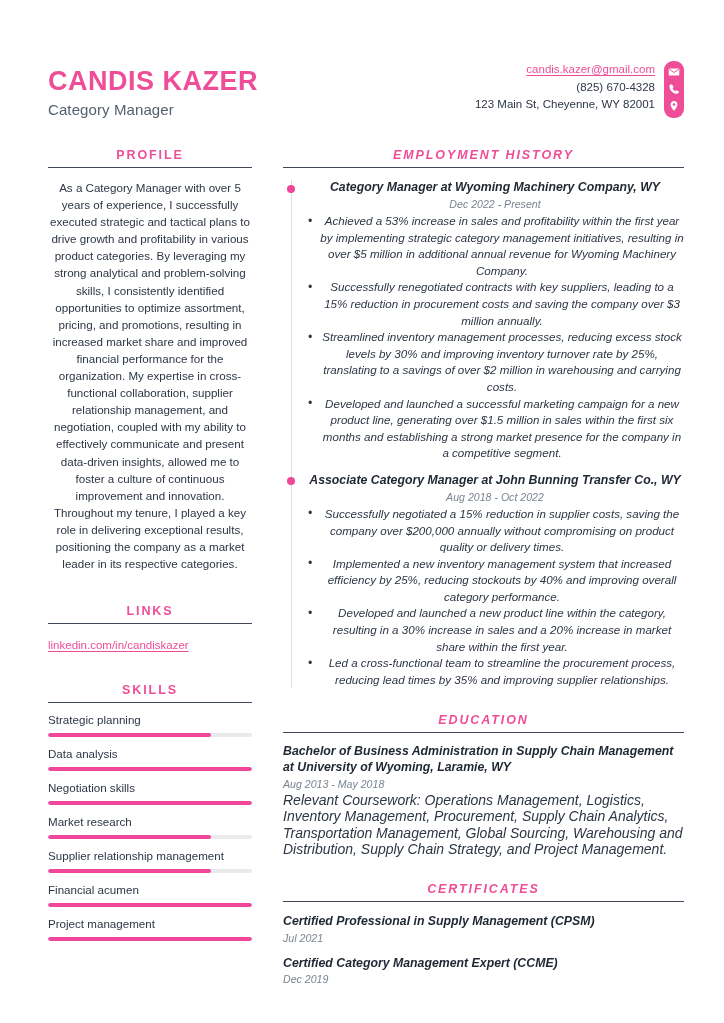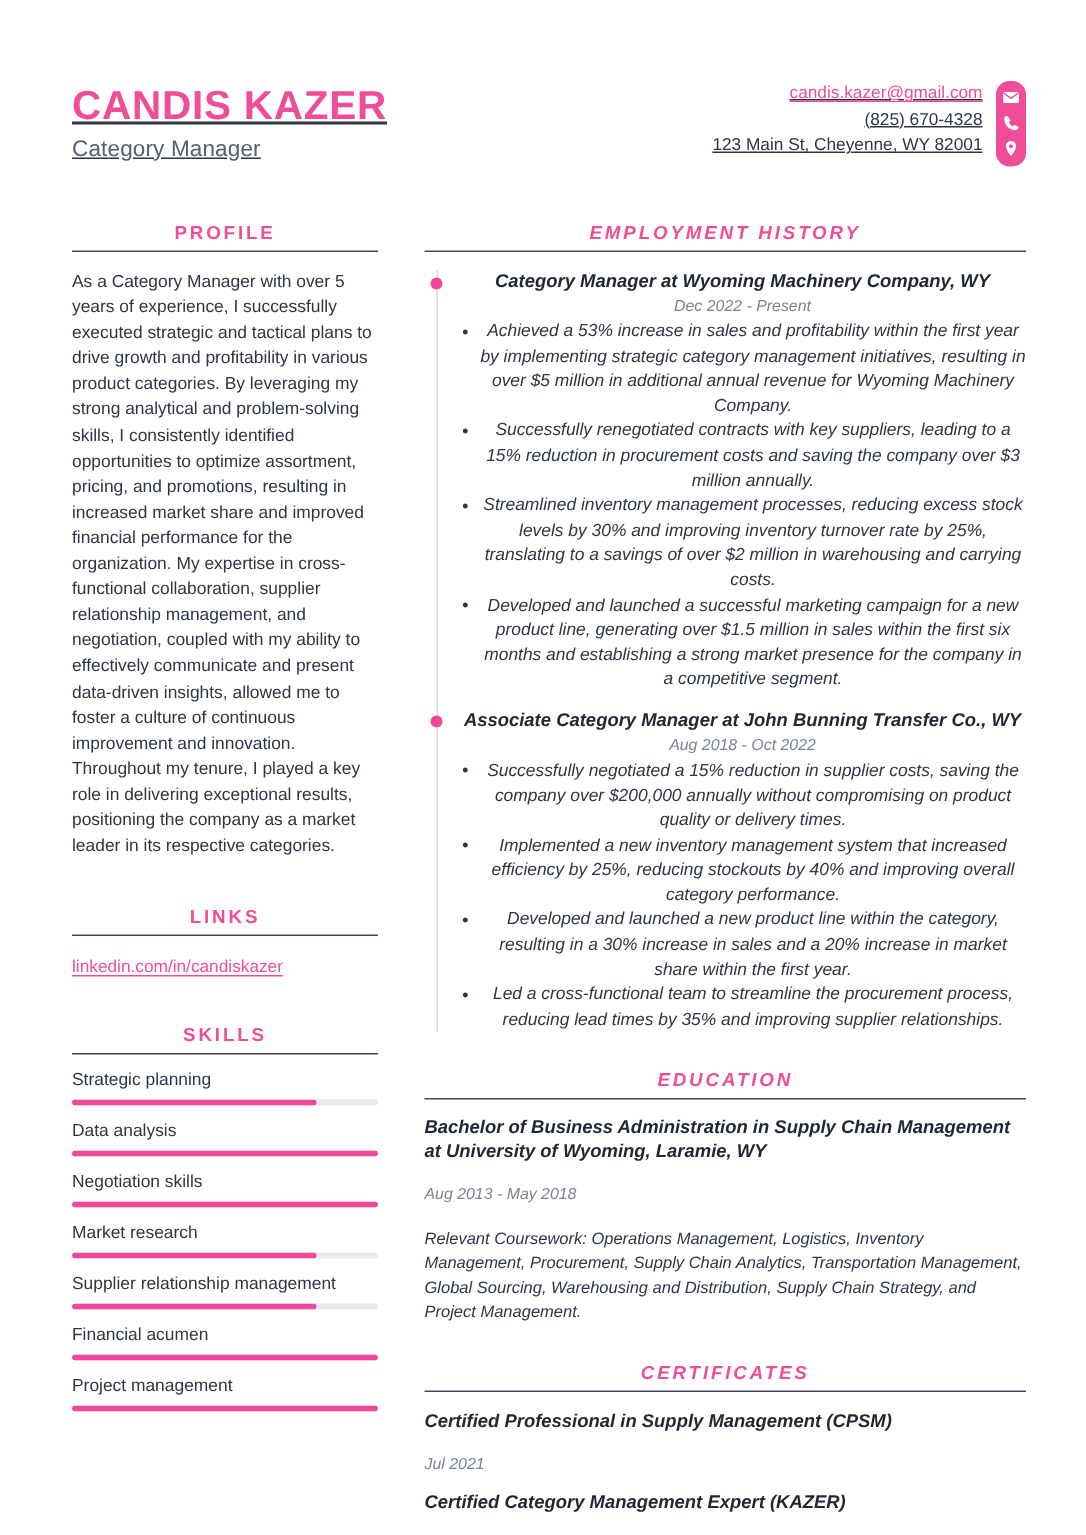--- a/index.html
+++ b/index.html
@@ -20,24 +20,23 @@
     position: relative;
     width: 724px;
     height: 1023px;
     background: #ffffff;
     padding: 44px 40px 0 48px;
   }
 
   
   .header {
     display: flex;
-    align-items: center;
+    align-items: flex-end;
     justify-content: space-between;
     height: 74px;
-    text-decoration: underline;
   }
 
   .header-left { padding-top: 2px; }
 
   .name {
     font-size: 27px;
     font-weight: bold;
     letter-spacing: 0.5px;
     color: #ef4d97;
     line-height: 1.05;
@@ -109,20 +108,21 @@
     margin-top: 5px;
   }
   .section { margin-bottom: 0; }
   .section-body { padding-top: 11px; }
 
   
   .profile-text {
     font-size: 11.6px;
     line-height: 17.1px;
     color: #2d3644;
+    text-align: center;
   }
 
   
   .links-block { margin-top: 32px; }
   .link-item {
     font-size: 11.5px;
     color: #ef4d97;
     text-decoration: underline;
     text-underline-offset: 2px;
   }
@@ -216,27 +216,27 @@
   .entry { padding-top: 11px; }
   .entry-title {
     font-size: 12.3px;
     font-weight: bold;
     color: #1f2733;
     line-height: 15.6px;
   }
   .entry-dates {
     font-size: 10.6px;
     color: #7a8491;
-    margin-top: 14px;
+    margin-top: 2px;
   }
   .entry-desc {
-    font-size: 11px;
+    font-size: 14px;
     line-height: 16.6px;
     color: #2d3644;
-    margin-top: 16px;
+    margin-top: 2px;
   }
 
   .cert-block { margin-top: 24px; }
   .cert-entry { padding-top: 12px; }
 </style>
 </head>
 <body>
 
 <div class="page">
 
@@ -402,20 +402,20 @@
       <div class="section cert-block">
         <div class="section-title">CERTIFICATES</div>
         <div class="section-rule"></div>
 
         <div class="cert-entry">
           <div class="entry-title">Certified Professional in Supply Management (CPSM)</div>
           <div class="entry-dates">Jul 2021</div>
         </div>
 
         <div class="cert-entry">
-          <div class="entry-title">Certified Category Management Expert (KAZER)</div>
+          <div class="entry-title">Certified Category Management Expert (CCME)</div>
           <div class="entry-dates">Dec 2019</div>
         </div>
       </div>
 
     </div>
   </div>
 </div>
 
 </body></html>

